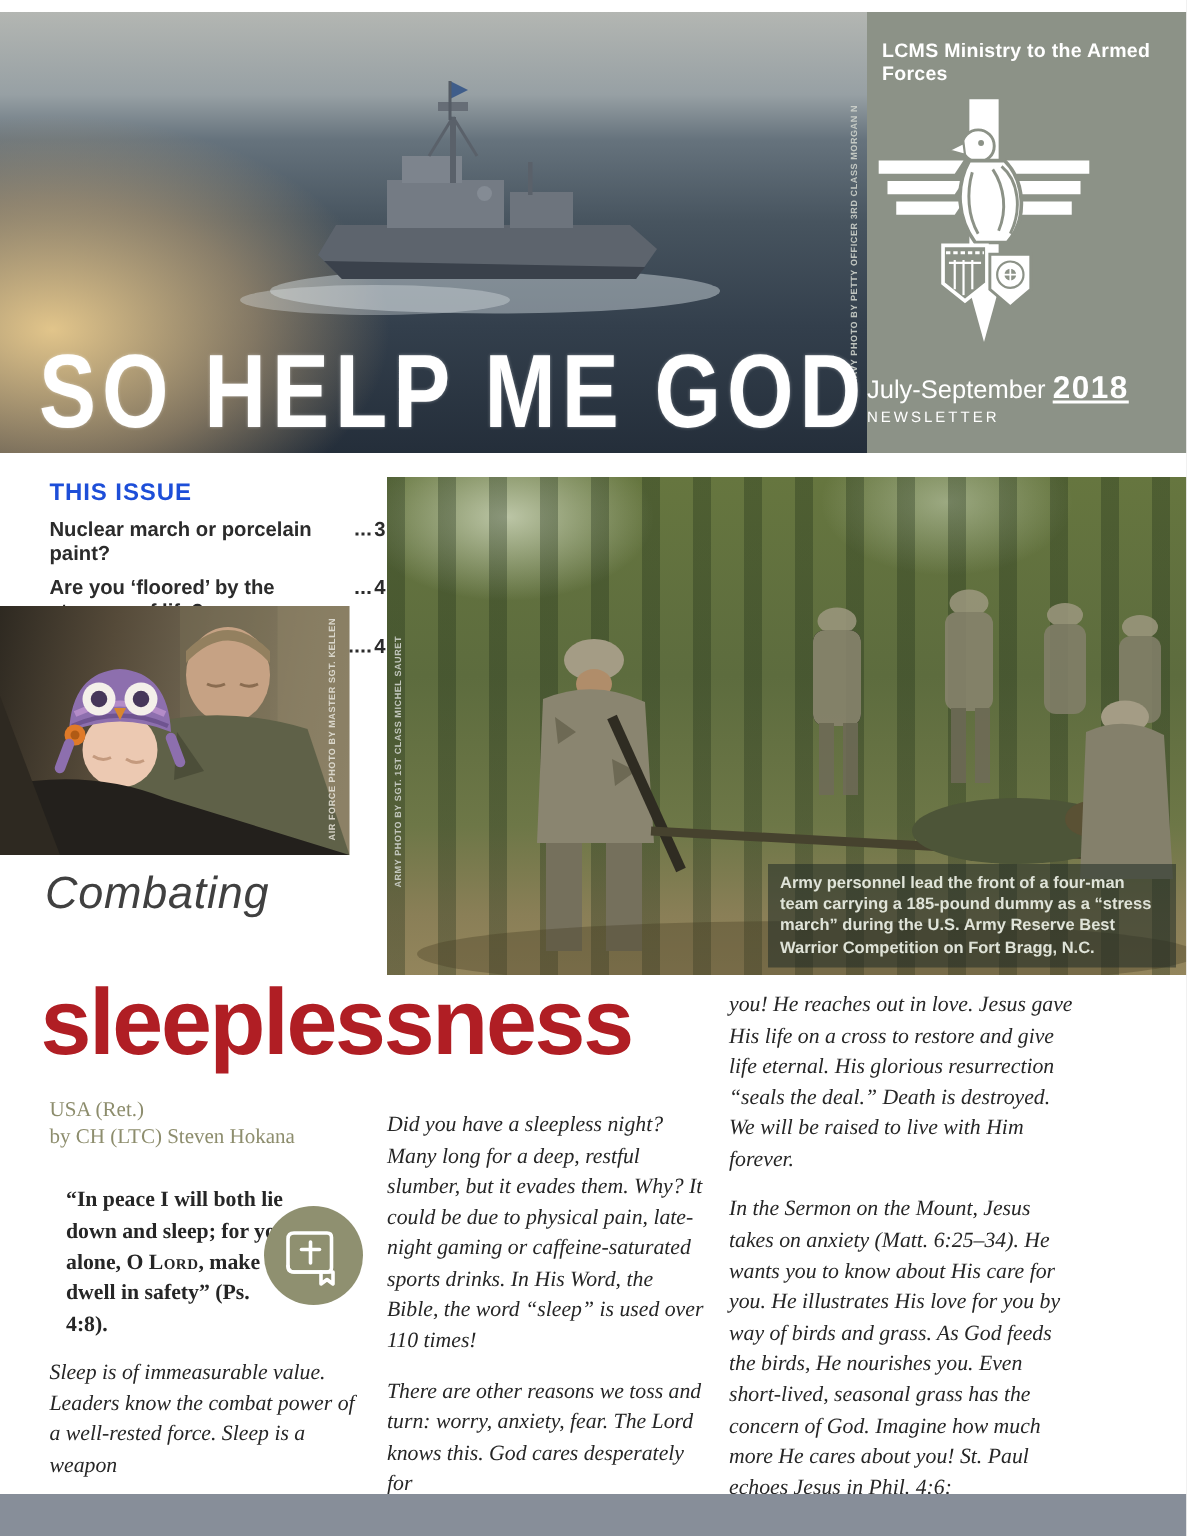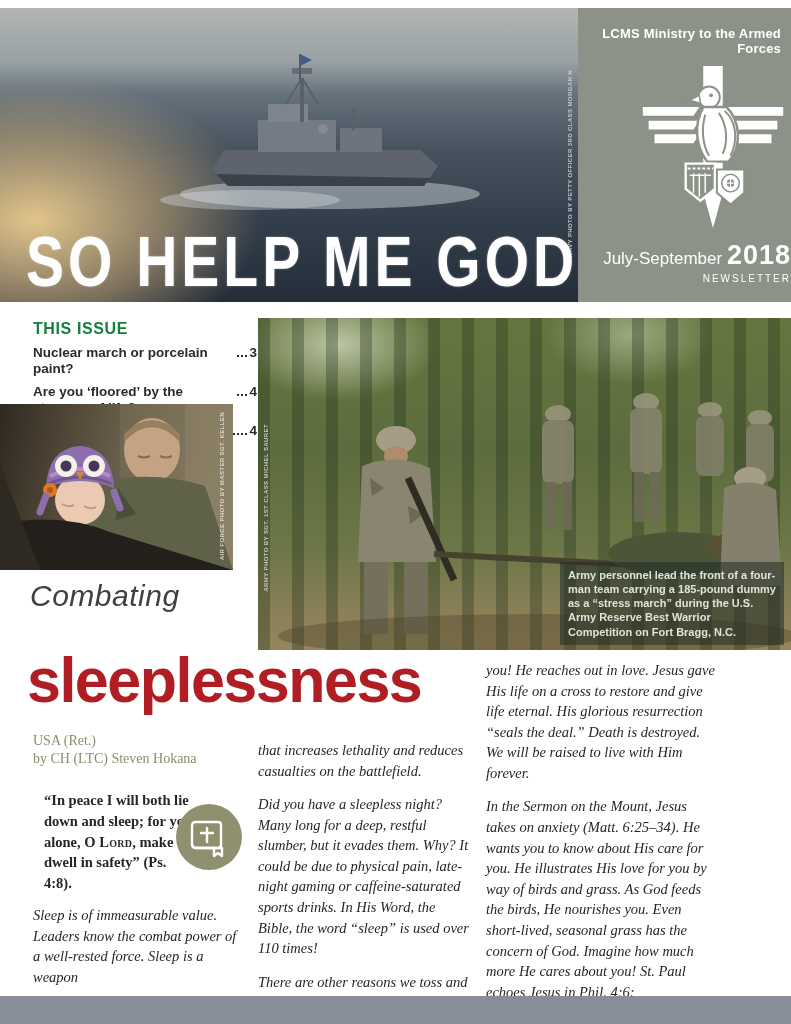--- a/index.html
+++ b/index.html
@@ -27,35 +27,35 @@
     text-shadow:0 0 2px rgba(255,255,255,.4);
   }
   .photo-credit {
     position:absolute; writing-mode:vertical-rl; transform:rotate(180deg);
     font-family:"Liberation Sans", sans-serif; font-size:6px; font-weight:bold;
     letter-spacing:.4px; color:#cfd3cc; opacity:.9; white-space:nowrap;
   }
   .navy-credit { right:5px; top:62px; }
   .mast-side {
     position:absolute; left:578px; top:0; width:213px; height:294px;
-    background:#8c9287; color:#ffffff; text-align:right;
+    background:#8c9287; color:#ffffff; text-align:left;
   }
   .org {
     padding:18px 10px 0 10px; font-family:"Liberation Sans", sans-serif;
     font-weight:bold; font-size:13px; letter-spacing:.2px;
   }
   .emblem { margin-top:8px; }
   .issue { position:absolute; left:0; right:0; bottom:18px; font-family:"Liberation Sans", sans-serif; }
   .issue-line { font-size:17px; }
-  .issue-line .yr { font-size:27px; font-weight:bold; letter-spacing:1px; }
+  .issue-line .yr { font-size:21px; font-weight:bold; letter-spacing:1px;text-decoration:underline; }
   .issue-nl { font-size:10px; letter-spacing:2px; margin-top:2px; }
 
   
   .this-issue { position:absolute; left:33px; top:320px; width:224px; font-family:"Liberation Sans", sans-serif; }
-  .this-issue h2 { color:#15803d; font-size:16px; letter-spacing:.6px; font-weight:bold; }
+  .this-issue h2 { color:#1d4ed8; font-size:16px; letter-spacing:.6px; font-weight:bold; }
   .toc { list-style:none; margin-top:7px; }
   .toc li { display:flex; align-items:baseline; font-size:13.5px; font-weight:bold; color:#2b2b2b; margin-bottom:8px; line-height:1.15; }
   .toc .dots { flex:1; border-bottom:2px dotted #2b2b2b; margin:0 2px 3px 3px; min-width:10px; }
   .toc .pg { font-weight:bold; }
 
   
   .baby-photo {
     position:absolute; left:0; top:404px; width:233px; height:166px; overflow:hidden;
     background:linear-gradient(100deg,#2e2921 0%,#554a39 30%,#6e6450 55%,#837least 0%); 
     background:linear-gradient(100deg,#2e2921 0%,#554a39 30%,#6e6450 55%,#83795f 80%,#8d8268 100%);
@@ -65,21 +65,21 @@
     position:absolute; left:258px; top:318px; width:533px; height:332px; overflow:hidden;
     background:
       repeating-linear-gradient(90deg, rgba(24,40,20,.30) 0 12px, rgba(0,0,0,0) 12px 34px),
       radial-gradient(ellipse 140px 80px at 15% 8%, rgba(225,232,210,.7), rgba(0,0,0,0) 70%),
       radial-gradient(ellipse 120px 70px at 70% 5%, rgba(210,220,195,.5), rgba(0,0,0,0) 70%),
       linear-gradient(180deg,#66763f 0%,#5d6c3e 40%,#6d7747 70%,#8a7f57 88%,#93855c 100%);
   }
   .army-photo svg { position:absolute; left:0; top:0; }
   .army-credit { left:5px; bottom:58px; }
   .army-caption {
-    position:absolute; right:7px; bottom:5px; width:224px;
+    position:absolute; right:7px; bottom:5px; width:272px;
     background:rgba(33,44,38,.55); color:#dfe3d8;
     font-family:"Liberation Sans", sans-serif; font-size:11px; font-weight:bold;
     line-height:1.3; padding:6px 8px;margin-left:47px;
   }
 
   
   .kicker {
     position:absolute; left:28px; top:574px; width:194px; text-align:center;
     border-top:1px solid #6e6e6e; border-bottom:1px solid #6e6e6e;
     padding:5px 0 4px 0;
@@ -303,21 +303,20 @@
           <line x1="31" y1="24" x2="31" y2="38"></line>
           <line x1="25" y1="29" x2="37" y2="29"></line>
           <path d="M38,44 v8 l4,-3 l4,3 v-8"></path>
         </g>
       </svg>
     </div>
     <p>Sleep is of immeasurable value. Leaders know the combat power of a well-rested force. Sleep is a weapon</p>
   </div>
 
   <div class="col col2">
-    <p>that increases lethality and reduces casualties on the battlefield.</p>
     <p>Did you have a sleepless night? Many long for a deep, restful slumber, but it evades them. Why? It could be due to physical pain, late-night gaming or caffeine-saturated sports drinks. In His Word, the Bible, the word “sleep” is used over 110 times!</p>
     <p>There are other reasons we toss and turn: worry, anxiety, fear. The Lord knows this. God cares desperately for</p>
   </div>
 
   <div class="col col3">
     <p>you! He reaches out in love. Jesus gave His life on a cross to restore and give life eternal. His glorious resurrection “seals the deal.” Death is destroyed. We will be raised to live with Him forever.</p>
     <p>In the Sermon on the Mount, Jesus takes on anxiety (Matt. 6:25–34). He wants you to know about His care for you. He illustrates His love for you by way of birds and grass. As God feeds the birds, He nourishes you. Even short-lived, seasonal grass has the concern of God. Imagine how much more He cares about you! St. Paul echoes Jesus in Phil. 4:6:</p>
     <div class="continued">See SLEEP, page 2</div>
   </div>
 

